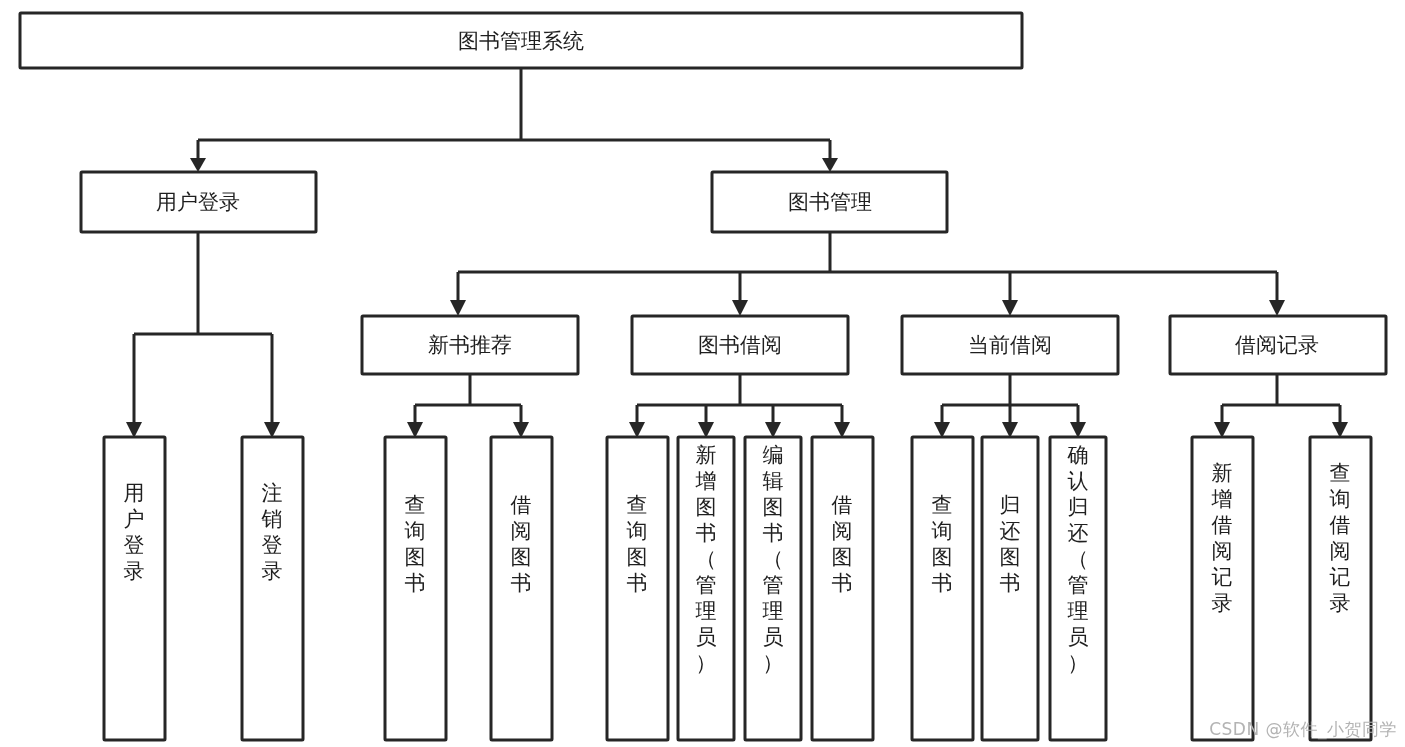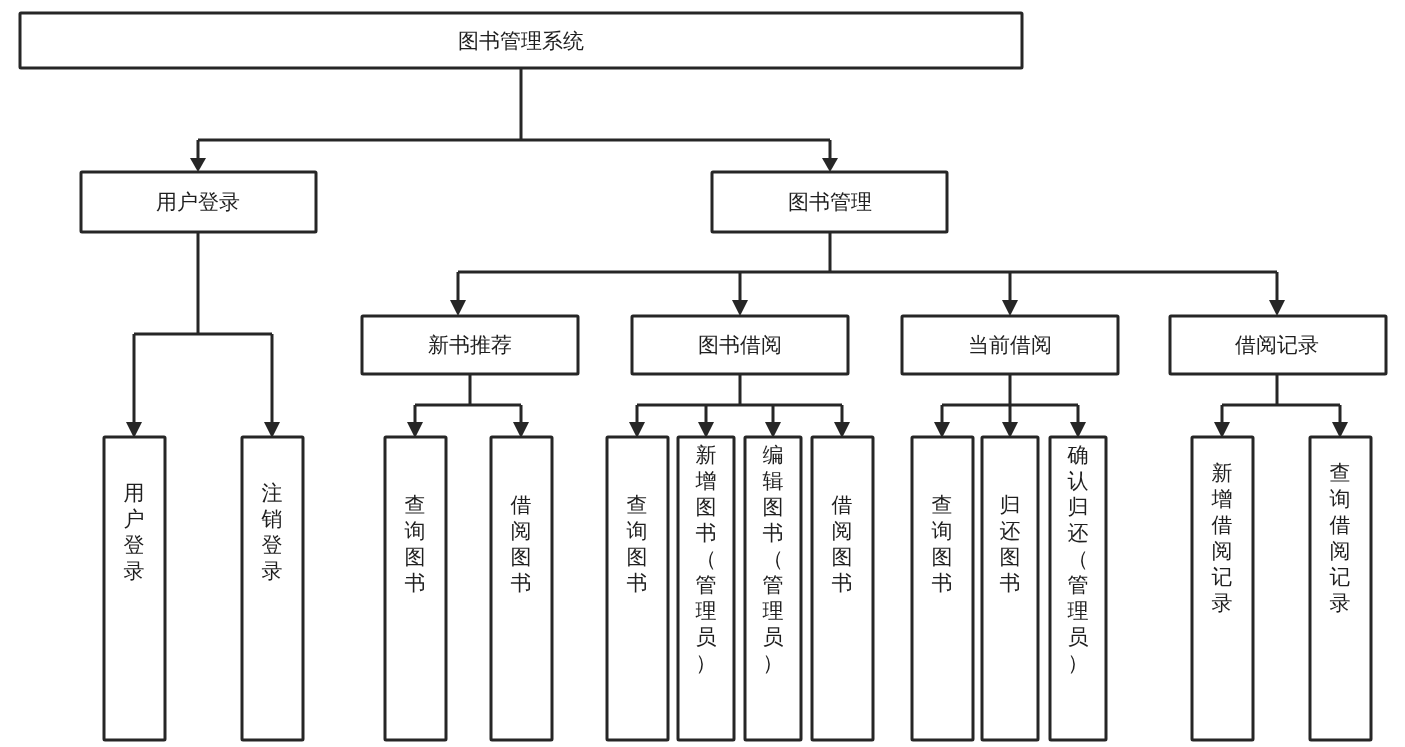--- a/index.html
+++ b/index.html
@@ -205,14 +205,15 @@
       <text class="node-text-vert" x="1222" y="480"><tspan x="1222" y="480">新</tspan><tspan x="1222" y="506">增</tspan><tspan x="1222" y="532">借</tspan><tspan x="1222" y="558">阅</tspan><tspan x="1222" y="584">记</tspan><tspan x="1222" y="610">录</tspan></text>
     </g>
 
     <g>
       <rect class="node-rect" x="1310" y="437" width="61" height="303" rx="1"></rect>
       <text class="node-text-vert" x="1340" y="480"><tspan x="1340" y="480">查</tspan><tspan x="1340" y="506">询</tspan><tspan x="1340" y="532">借</tspan><tspan x="1340" y="558">阅</tspan><tspan x="1340" y="584">记</tspan><tspan x="1340" y="610">录</tspan></text>
     </g>
 
   </svg>
 
+  <div class="watermark">CSDN @软件_小贺同学</div>
 
 </div>
 
 </body></html>

